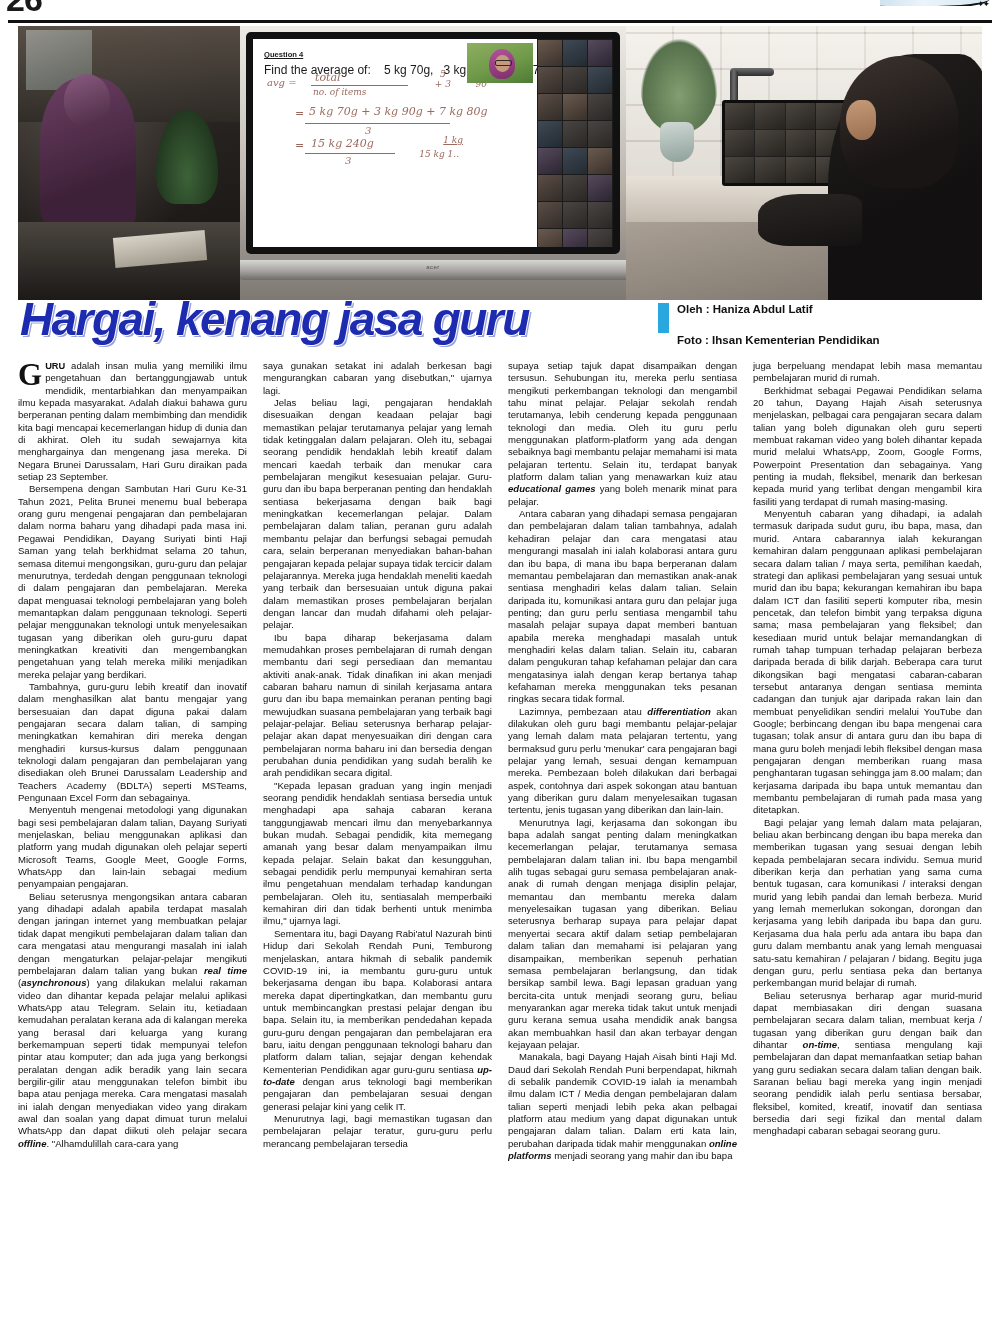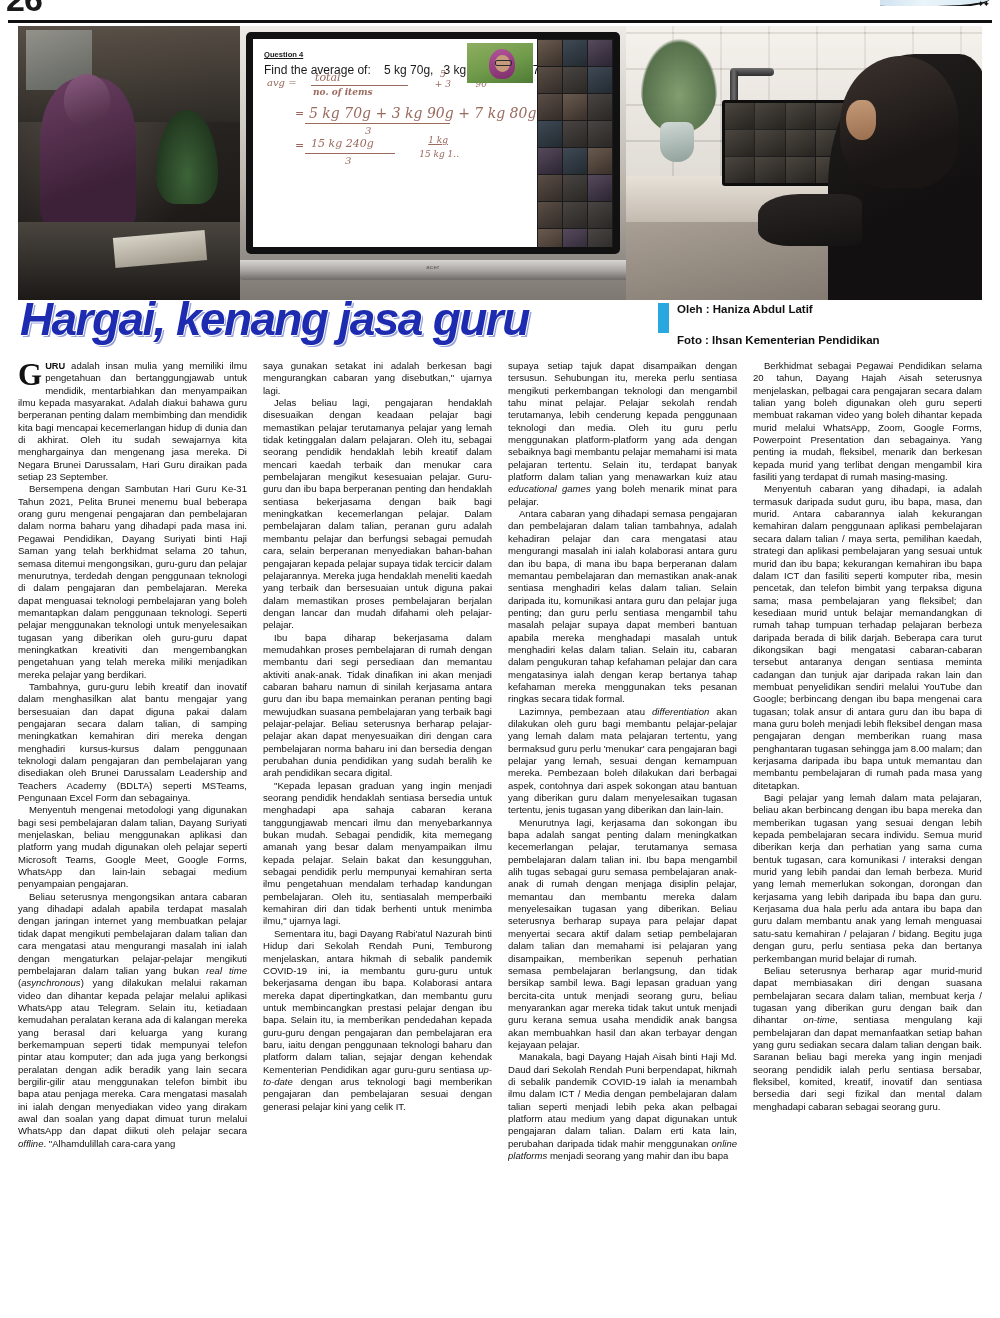--- a/index.html
+++ b/index.html
@@ -174,33 +174,33 @@
   }
   .hand {
     position:absolute;
     color:#9a6a5e;
     font-family:"DejaVu Serif", serif;
     font-style: italic;
     white-space: pre;
   }
   .hw-avg { left:14px; top:38px; font-size:10px; }
   .hw-total { left:62px; top:32px; font-size:11px; }
-  .hw-noitems { left:60px; top:48px; font-size:9px;font-weight:bold; }
+  .hw-noitems { left:60px; top:48px; font-size:9px; }
   .hw-bar1 { position:absolute; left:58px; top:46px; width:97px; height:1px; background:#9a6a5e; }
   .hw-eq1 { left:42px; top:68px; font-size:11px; }
-  .hw-line1 { left:56px; top:66px; font-size:14px; }
+  .hw-line1 { left:56px; top:66px; font-size:11px; }
   .hw-bar2 { position:absolute; left:52px; top:84px; width:145px; height:1px; background:#9a6a5e; }
   .hw-3a { left:112px; top:86px; font-size:10px; }
   .hw-eq2 { left:42px; top:100px; font-size:11px; }
   .hw-line2 { left:58px; top:98px; font-size:11px; }
   .hw-bar3 { position:absolute; left:52px; top:114px; width:90px; height:1px; background:#9a6a5e; }
   .hw-3b { left:92px; top:116px; font-size:10px; }
   .hw-col1 { right:86px; top:30px; font-size:9px; text-align:center; }
   .hw-col2 { right:50px; top:30px; font-size:9px; text-align:center; }
-  .hw-kg1 { right:89px; top:96px; font-size:9px;text-decoration:underline; }
+  .hw-kg1 { right:74px; top:96px; font-size:9px;text-decoration:underline; }
   .hw-kg2 { right:78px; top:110px; font-size:9px;margin-left:32px; }
 
   .self-view {
     position:absolute; right:80px; top:4px;
     width:66px; height:40px;
     background: linear-gradient(160deg,#8fae62 0%,#6f9a4a 55%,#4e7a35 100%);
     overflow:hidden;
   }
   .sv-head {
     position:absolute; left:22px; top:6px; width:26px; height:30px;
@@ -392,20 +392,21 @@
   .column p {
     margin: 0;
     text-indent: 11px;
     text-align: justify;
   }
   .column p.first {
     text-indent: 0;
   }
   .column p i, .column p em {
     font-style: italic;
+    font-weight: bold;
   }
   .dropcap-para {
     text-indent: 0 !important;
   }
   .dropcap {
     float: left;
     font-size: 31px;
     line-height: 25px;
     font-weight: bold;
     font-family: "Liberation Serif", serif;
@@ -563,30 +564,32 @@
     <p>Menyentuh mengenai metodologi yang digunakan bagi sesi pembelajaran dalam talian, Dayang Suriyati menjelaskan, beliau menggunakan aplikasi dan platform yang mudah digunakan oleh pelajar seperti Microsoft Teams, Google Meet, Google Forms, WhatsApp dan lain-lain sebagai medium penyampaian pengajaran.</p>
     <p><span>Beliau seterusnya mengongsikan antara cabaran yang dihadapi adalah apabila terdapat masalah dengan jaringan internet yang membuatkan pelajar tidak dapat mengikuti pembelajaran dalam talian dan cara mengatasi atau mengurangi masalah ini ialah dengan mengaturkan pelajar-pelajar mengikuti pembelajaran dalam talian yang bukan </span><i>real time</i><span> (</span><i>asynchronous</i><span>) yang dilakukan melalui rakaman video dan dihantar kepada pelajar melalui aplikasi WhatsApp atau Telegram. Selain itu, ketiadaan kemudahan peralatan kerana ada di kalangan mereka yang berasal dari keluarga yang kurang berkemampuan seperti tidak mempunyai telefon pintar atau komputer; dan ada juga yang berkongsi peralatan dengan adik beradik yang lain secara bergilir-gilir atau menggunakan telefon bimbit ibu bapa atau penjaga mereka. Cara mengatasi masalah ini ialah dengan menyediakan video yang dirakam awal dan soalan yang dapat dimuat turun melalui WhatsApp dan dapat diikuti oleh pelajar secara </span><i>offline</i><span>. "Alhamdulillah cara-cara yang</span></p>
   </div>
 
   <div class="column">
     <p class="first">saya gunakan setakat ini adalah berkesan bagi mengurangkan cabaran yang disebutkan," ujarnya lagi.</p>
     <p>Jelas beliau lagi, pengajaran hendaklah disesuaikan dengan keadaan pelajar bagi memastikan pelajar terutamanya pelajar yang lemah tidak ketinggalan dalam pelajaran. Oleh itu, sebagai seorang pendidik hendaklah lebih kreatif dalam mencari kaedah terbaik dan menukar cara pembelajaran mengikut kesesuaian pelajar. Guru-guru dan ibu bapa berperanan penting dan hendaklah sentiasa bekerjasama dengan baik bagi meningkatkan kecemerlangan pelajar. Dalam pembelajaran dalam talian, peranan guru adalah membantu pelajar dan berfungsi sebagai pemudah cara, selain berperanan menyediakan bahan-bahan pengajaran kepada pelajar supaya tidak tercicir dalam pelajarannya. Mereka juga hendaklah meneliti kaedah yang terbaik dan bersesuaian untuk diguna pakai dalam memastikan proses pembelajaran berjalan dengan lancar dan mudah difahami oleh pelajar-pelajar.</p>
     <p>Ibu bapa diharap bekerjasama dalam memudahkan proses pembelajaran di rumah dengan membantu dari segi persediaan dan memantau aktiviti anak-anak. Tidak dinafikan ini akan menjadi cabaran baharu namun di sinilah kerjasama antara guru dan ibu bapa memainkan peranan penting bagi mewujudkan suasana pembelajaran yang terbaik bagi pelajar-pelajar. Beliau seterusnya berharap pelajar-pelajar akan dapat menyesuaikan diri dengan cara pembelajaran norma baharu ini dan bersedia dengan perubahan dunia pendidikan yang sudah beralih ke arah pendidikan secara digital.</p>
     <p>"Kepada lepasan graduan yang ingin menjadi seorang pendidik hendaklah sentiasa bersedia untuk menghadapi apa sahaja cabaran kerana tanggungjawab mencari ilmu dan menyebarkannya bukan mudah. Sebagai pendidik, kita memegang amanah yang besar dalam menyampaikan ilmu kepada pelajar. Selain bakat dan kesungguhan, sebagai pendidik perlu mempunyai kemahiran serta ilmu pengetahuan mendalam terhadap kandungan pembelajaran. Oleh itu, sentiasalah memperbaiki kemahiran diri dan tidak berhenti untuk menimba ilmu," ujarnya lagi.</p>
     <p><span>Sementara itu, bagi Dayang Rabi'atul Nazurah binti Hidup dari Sekolah Rendah Puni, Temburong menjelaskan, antara hikmah di sebalik pandemik COVID-19 ini, ia membantu guru-guru untuk bekerjasama dengan ibu bapa. Kolaborasi antara mereka dapat dipertingkatkan, dan membantu guru untuk membincangkan prestasi pelajar dengan ibu bapa. Selain itu, ia memberikan pendedahan kepada guru-guru dengan pengajaran dan pembelajaran era baru, iaitu dengan penggunaan teknologi baharu dan platform dalam talian, sejajar dengan kehendak Kementerian Pendidikan agar guru-guru sentiasa </span><i>up-to-date</i><span> dengan arus teknologi bagi memberikan pengajaran dan pembelajaran sesuai dengan generasi pelajar kini yang celik IT.</span></p>
+    <p>Menurutnya lagi, bagi memastikan tugasan dan pembelajaran pelajar teratur, guru-guru perlu merancang pembelajaran tersedia</p>
   </div>
 
   <div class="column">
     <p class="first"><span>supaya setiap tajuk dapat disampaikan dengan tersusun. Sehubungan itu, mereka perlu sentiasa mengikuti perkembangan teknologi dan mengambil tahu minat pelajar. Pelajar sekolah rendah terutamanya, lebih cenderung kepada penggunaan teknologi dan media. Oleh itu guru perlu menggunakan platform-platform yang ada dengan sebaiknya bagi membantu pelajar memahami isi mata pelajaran tertentu. Selain itu, terdapat banyak platform dalam talian yang menawarkan kuiz atau </span><i>educational games</i><span> yang boleh menarik minat para pelajar.</span></p>
     <p>Antara cabaran yang dihadapi semasa pengajaran dan pembelajaran dalam talian tambahnya, adalah kehadiran pelajar dan cara mengatasi atau mengurangi masalah ini ialah kolaborasi antara guru dan ibu bapa, di mana ibu bapa berperanan dalam memantau pembelajaran dan memastikan anak-anak sentiasa menghadiri kelas dalam talian. Selain daripada itu, komunikasi antara guru dan pelajar juga penting; dan guru perlu sentiasa mengambil tahu masalah pelajar supaya dapat memberi bantuan apabila mereka menghadapi masalah untuk menghadiri kelas dalam talian. Selain itu, cabaran dalam pengukuran tahap kefahaman pelajar dan cara mengatasinya ialah dengan kerap bertanya tahap kefahaman mereka menggunakan teks pesanan ringkas secara tidak formal.</p>
     <p><span>Lazimnya, pembezaan atau </span><i>differentiation</i><span> akan dilakukan oleh guru bagi membantu pelajar-pelajar yang lemah dalam mata pelajaran tertentu, yang bermaksud guru perlu 'menukar' cara pengajaran bagi pelajar yang lemah, sesuai dengan kemampuan mereka. Pembezaan boleh dilakukan dari berbagai aspek, contohnya dari aspek sokongan atau bantuan yang diberikan guru dalam menyelesaikan tugasan tertentu, jenis tugasan yang diberikan dan lain-lain.</span></p>
     <p>Menurutnya lagi, kerjasama dan sokongan ibu bapa adalah sangat penting dalam meningkatkan kecemerlangan pelajar, terutamanya semasa pembelajaran dalam talian ini. Ibu bapa mengambil alih tugas sebagai guru semasa pembelajaran anak-anak di rumah dengan menjaga disiplin pelajar, memantau dan membantu mereka dalam menyelesaikan tugasan yang diberikan. Beliau seterusnya berharap supaya para pelajar dapat menyertai secara aktif dalam setiap pembelajaran dalam talian dan memahami isi pelajaran yang disampaikan, memberikan sepenuh perhatian semasa pembelajaran berlangsung, dan tidak bersikap sambil lewa. Bagi lepasan graduan yang bercita-cita untuk menjadi seorang guru, beliau menyarankan agar mereka tidak takut untuk menjadi guru kerana semua usaha mendidik anak bangsa akan membuahkan hasil dan akan terbayar dengan kejayaan pelajar.</p>
     <p><span>Manakala, bagi Dayang Hajah Aisah binti Haji Md. Daud dari Sekolah Rendah Puni berpendapat, hikmah di sebalik pandemik COVID-19 ialah ia menambah ilmu dalam ICT / Media dengan pembelajaran dalam talian seperti menjadi lebih peka akan pelbagai platform atau medium yang dapat digunakan untuk pengajaran dalam talian. Dalam erti kata lain, perubahan daripada tidak mahir menggunakan </span><i>online platforms</i><span> menjadi seorang yang mahir dan ibu bapa</span></p>
   </div>
 
   <div class="column">
+    <p class="first">juga berpeluang mendapat lebih masa memantau pembelajaran murid di rumah.</p>
     <p>Berkhidmat sebagai Pegawai Pendidikan selama 20 tahun, Dayang Hajah Aisah seterusnya menjelaskan, pelbagai cara pengajaran secara dalam talian yang boleh digunakan oleh guru seperti membuat rakaman video yang boleh dihantar kepada murid melalui WhatsApp, Zoom, Google Forms, Powerpoint Presentation dan sebagainya. Yang penting ia mudah, fleksibel, menarik dan berkesan kepada murid yang terlibat dengan mengambil kira fasiliti yang terdapat di rumah masing-masing.</p>
     <p>Menyentuh cabaran yang dihadapi, ia adalah termasuk daripada sudut guru, ibu bapa, masa, dan murid. Antara cabarannya ialah kekurangan kemahiran dalam penggunaan aplikasi pembelajaran secara dalam talian / maya serta, pemilihan kaedah, strategi dan aplikasi pembelajaran yang sesuai untuk murid dan ibu bapa; kekurangan kemahiran ibu bapa dalam ICT dan fasiliti seperti komputer riba, mesin pencetak, dan telefon bimbit yang terpaksa diguna sama; masa pembelajaran yang fleksibel; dan kesediaan murid untuk belajar memandangkan di rumah tahap tumpuan terhadap pelajaran berbeza daripada berada di bilik darjah. Beberapa cara turut dikongsikan bagi mengatasi cabaran-cabaran tersebut antaranya dengan sentiasa meminta cadangan dan tunjuk ajar daripada rakan lain dan membuat penyelidikan sendiri melalui YouTube dan Google; berbincang dengan ibu bapa mengenai cara tugasan; tolak ansur di antara guru dan ibu bapa di mana guru boleh menjadi lebih fleksibel dengan masa pengajaran dengan memberikan ruang masa penghantaran tugasan sehingga jam 8.00 malam; dan kerjasama daripada ibu bapa untuk memantau dan membantu pembelajaran di rumah pada masa yang ditetapkan.</p>
     <p>Bagi pelajar yang lemah dalam mata pelajaran, beliau akan berbincang dengan ibu bapa mereka dan memberikan tugasan yang sesuai dengan lebih kepada pembelajaran secara individu. Semua murid diberikan kerja dan perhatian yang sama cuma bentuk tugasan, cara komunikasi / interaksi dengan murid yang lebih pandai dan lemah berbeza. Murid yang lemah memerlukan sokongan, dorongan dan kerjasama yang lebih daripada ibu bapa dan guru. Kerjasama dua hala perlu ada antara ibu bapa dan guru dalam membantu anak yang lemah menguasai satu-satu kemahiran / pelajaran / bidang. Begitu juga dengan guru, perlu sentiasa peka dan bertanya perkembangan murid belajar di rumah.</p>
     <p><span>Beliau seterusnya berharap agar murid-murid dapat membiasakan diri dengan suasana pembelajaran secara dalam talian, membuat kerja / tugasan yang diberikan guru dengan baik dan dihantar </span><i>on-time</i><span>, sentiasa mengulang kaji pembelajaran dan dapat memanfaatkan setiap bahan yang guru sediakan secara dalam talian dengan baik. Saranan beliau bagi mereka yang ingin menjadi seorang pendidik ialah perlu sentiasa bersabar, fleksibel, komited, kreatif, inovatif dan sentiasa bersedia dari segi fizikal dan mental dalam menghadapi cabaran sebagai seorang guru.</span></p>
   </div>
 
 </div>
 
 </body></html>

